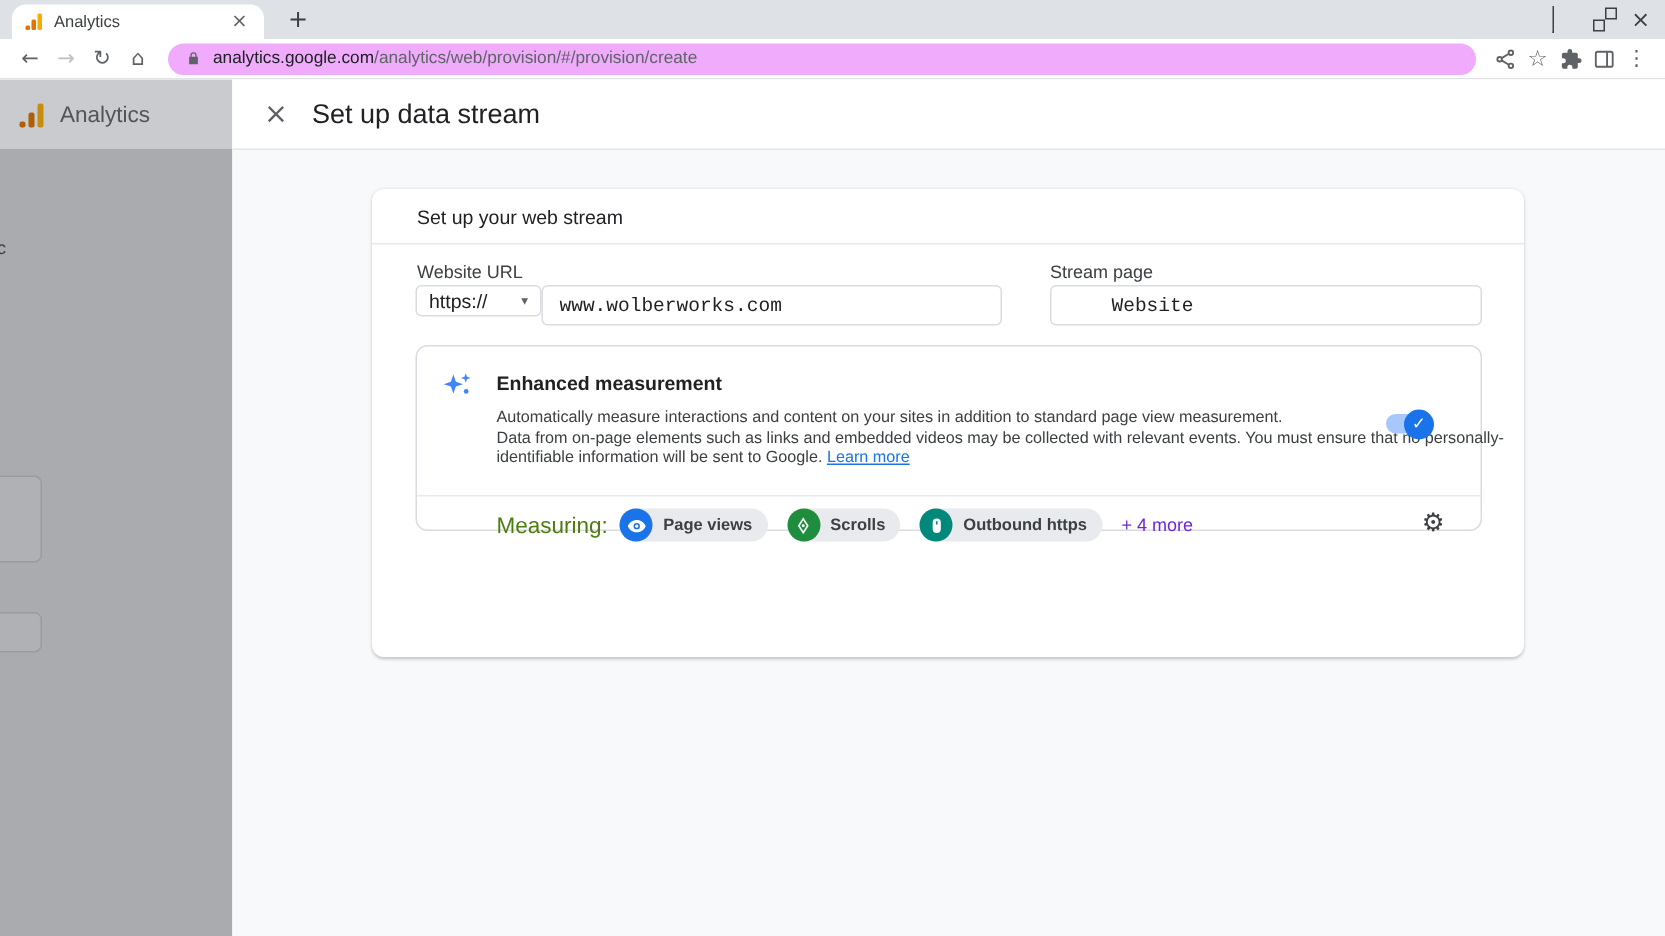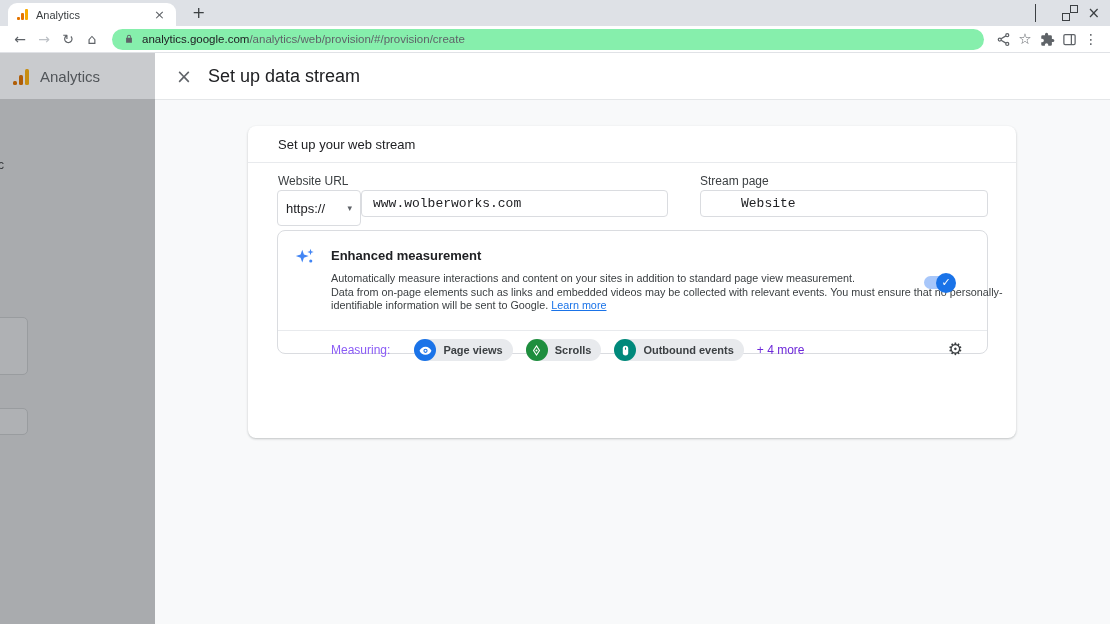--- a/index.html
+++ b/index.html
@@ -25,21 +25,21 @@
   .min-glyph { width:10px; height:2px; background:#3c4043; }
   .restore-glyph { position:relative; width:10px; height:10px; }
   .restore-glyph .r1 { position:absolute; left:0; bottom:0; width:8px; height:8px; border:1.4px solid #3c4043; background:#dee1e6; }
   .restore-glyph .r2 { position:absolute; right:0; top:0; width:8px; height:8px; border:1.4px solid #3c4043; }
   .close-glyph { font-size:15px; color:#3c4043; line-height:1; }
 
   .toolbar { position:absolute; top:26px; left:0; right:0; height:27px; background:#fff;
              border-bottom:1px solid #e0e2e6; display:flex; align-items:center; padding:0 8px; }
   .nav-ic { width:24px; text-align:center; font-size:14px; color:#5f6368; cursor:pointer; }
   .nav-ic.disabled { color:#bdc1c6; }
-  .omnibox { flex:1; height:21px; margin:0 8px; background:#86efac; border-radius:11px;
+  .omnibox { flex:1; height:21px; margin:0 8px; background:#f0abfc; border-radius:11px;
              display:flex; align-items:center; padding:0 12px; }
   .omnibox svg { flex:none; }
   .url-text { margin-left:8px; font-size:11.5px; white-space:nowrap; overflow:hidden; }
   .url-domain { color:#202124; }
   .url-path { color:#5f6368; }
   .right-ic { width:22px; text-align:center; font-size:13px; color:#5f6368; cursor:pointer; display:flex; justify-content:center; }
 
   
   .sidebar { position:absolute; left:0; top:53px; width:155px; bottom:0; overflow:hidden; }
   .sidebar-header { height:46px; background:#c9cbce; display:flex; align-items:center; padding-left:13px; }
@@ -63,41 +63,41 @@
   .modal-title { margin-left:16px; font-size:18px; color:#202124; }
 
   .card { position:absolute; left:93px; top:73px; width:768px; height:312px; background:#fff;
           border-radius:8px; box-shadow:0 1px 2px rgba(60,64,67,.2), 0 1px 3px rgba(60,64,67,.1); }
   .card-header { height:37px; line-height:37px; padding-left:30px; font-size:13px; color:#202124;
                  border-bottom:1px solid #e8eaed; }
 
   .field-label { position:absolute; font-size:12px; color:#3c4043; }
   .lbl-url { left:30px; top:48px; }
   .lbl-stream { left:452px; top:48px; }
-  .proto-select { position:absolute; left:29px; top:64px; width:84px; height:36px; border:1px solid #dadce0;
+  .proto-select { position:absolute; left:29px; top:64px; width:84px; height:21px; border:1px solid #dadce0;
                   border-radius:4px; background:#fff; display:flex; align-items:center; padding:0 8px;
                   font-size:13px; color:#202124; cursor:pointer; }
   .proto-select .arrow { margin-left:auto; font-size:9px; color:#5f6368; }
   .text-input { position:absolute; height:27px; border:1px solid #dadce0; border-radius:4px; background:#fff;
                 font-family:Liberation Mono, monospace; font-size:13px; color:#202124; padding:0 11px; outline:none; }
   .inp-url { left:113px; top:64px; width:307px; }
   .inp-stream { left:452px; top:64px; width:288px;padding-left:40px; }
 
   .enhanced { position:absolute; left:29px; top:104px; width:711px; height:124px;
               border:1px solid #dadce0; border-radius:8px; background:#fff; }
   .sparkle { position:absolute; left:16px; top:15px; }
   .enh-title { position:absolute; left:53px; top:17px; font-size:13px; font-weight:bold; color:#202124; }
   .enh-desc { position:absolute; left:53px; top:41px; font-size:10.8px; line-height:13.5px; color:#3c4043; white-space:nowrap; }
   .learn-more { color:#1a73e8; text-decoration:underline; cursor:pointer; }
   .toggle { position:absolute; right:35px; top:45px; width:28px; height:13px; background:#a8c7fa; border-radius:7px; cursor:pointer; }
   .toggle-thumb { position:absolute; right:-4px; top:-3.5px; width:20px; height:20px; border-radius:50%;
                   background:#1a73e8; color:#fff; font-size:11px; line-height:20px; text-align:center; }
   .enh-divider { position:absolute; left:0; right:0; top:99px; border-top:1px solid #e8eaed; }
   .measure-row { position:absolute; left:53px; top:107px; height:24px; display:flex; align-items:center; }
-  .measure-label { font-size:12px; color:#8b5cf6; margin-right:24px; }
+  .measure-label { font-size:15px; color:#4d7c0f; margin-right:8px; }
   .chip { display:flex; align-items:center; height:22px; border-radius:11px; background:#e8eaed; margin-right:13px; cursor:default; }
   .chip-ic { width:22px; height:22px; border-radius:50%; display:flex; align-items:center; justify-content:center; flex:none; }
   .chip-ic.blue { background:#1a73e8; }
   .chip-ic.green { background:#1e8e3e; }
   .chip-ic.teal { background:#00897b; }
   .chip-label { font-size:11px; font-weight:bold; color:#3c4043; padding:0 10px 0 7px; white-space:nowrap; }
   .more-link { font-size:12px; color:#6d28d9; cursor:pointer; white-space:nowrap; }
   .gear { position:absolute; right:24px; top:107px; font-size:17px; color:#3c4043;
           font-family:"DejaVu Sans", sans-serif; cursor:pointer; line-height:1.3; }
 
@@ -239,21 +239,21 @@
             </span>
             <span class="chip-label">Scrolls</span>
           </span>
           <span class="chip">
             <span class="chip-ic teal">
               <svg width="13" height="13" viewBox="0 0 24 24">
                   <rect x="7" y="3" width="10" height="18" rx="5" fill="#fff"></rect>
                   <line x1="12" y1="6.5" x2="12" y2="10.5" stroke="#00897b" stroke-width="2"></line>
                 </svg>
             </span>
-            <span class="chip-label">Outbound events</span>
+            <span class="chip-label">Outbound https</span>
           </span>
           <span class="more-link">+ 4 more</span>
         </div>
         <span class="gear">⚙</span>
       </div>
 
     </div>
   </div>
 
 </div>

